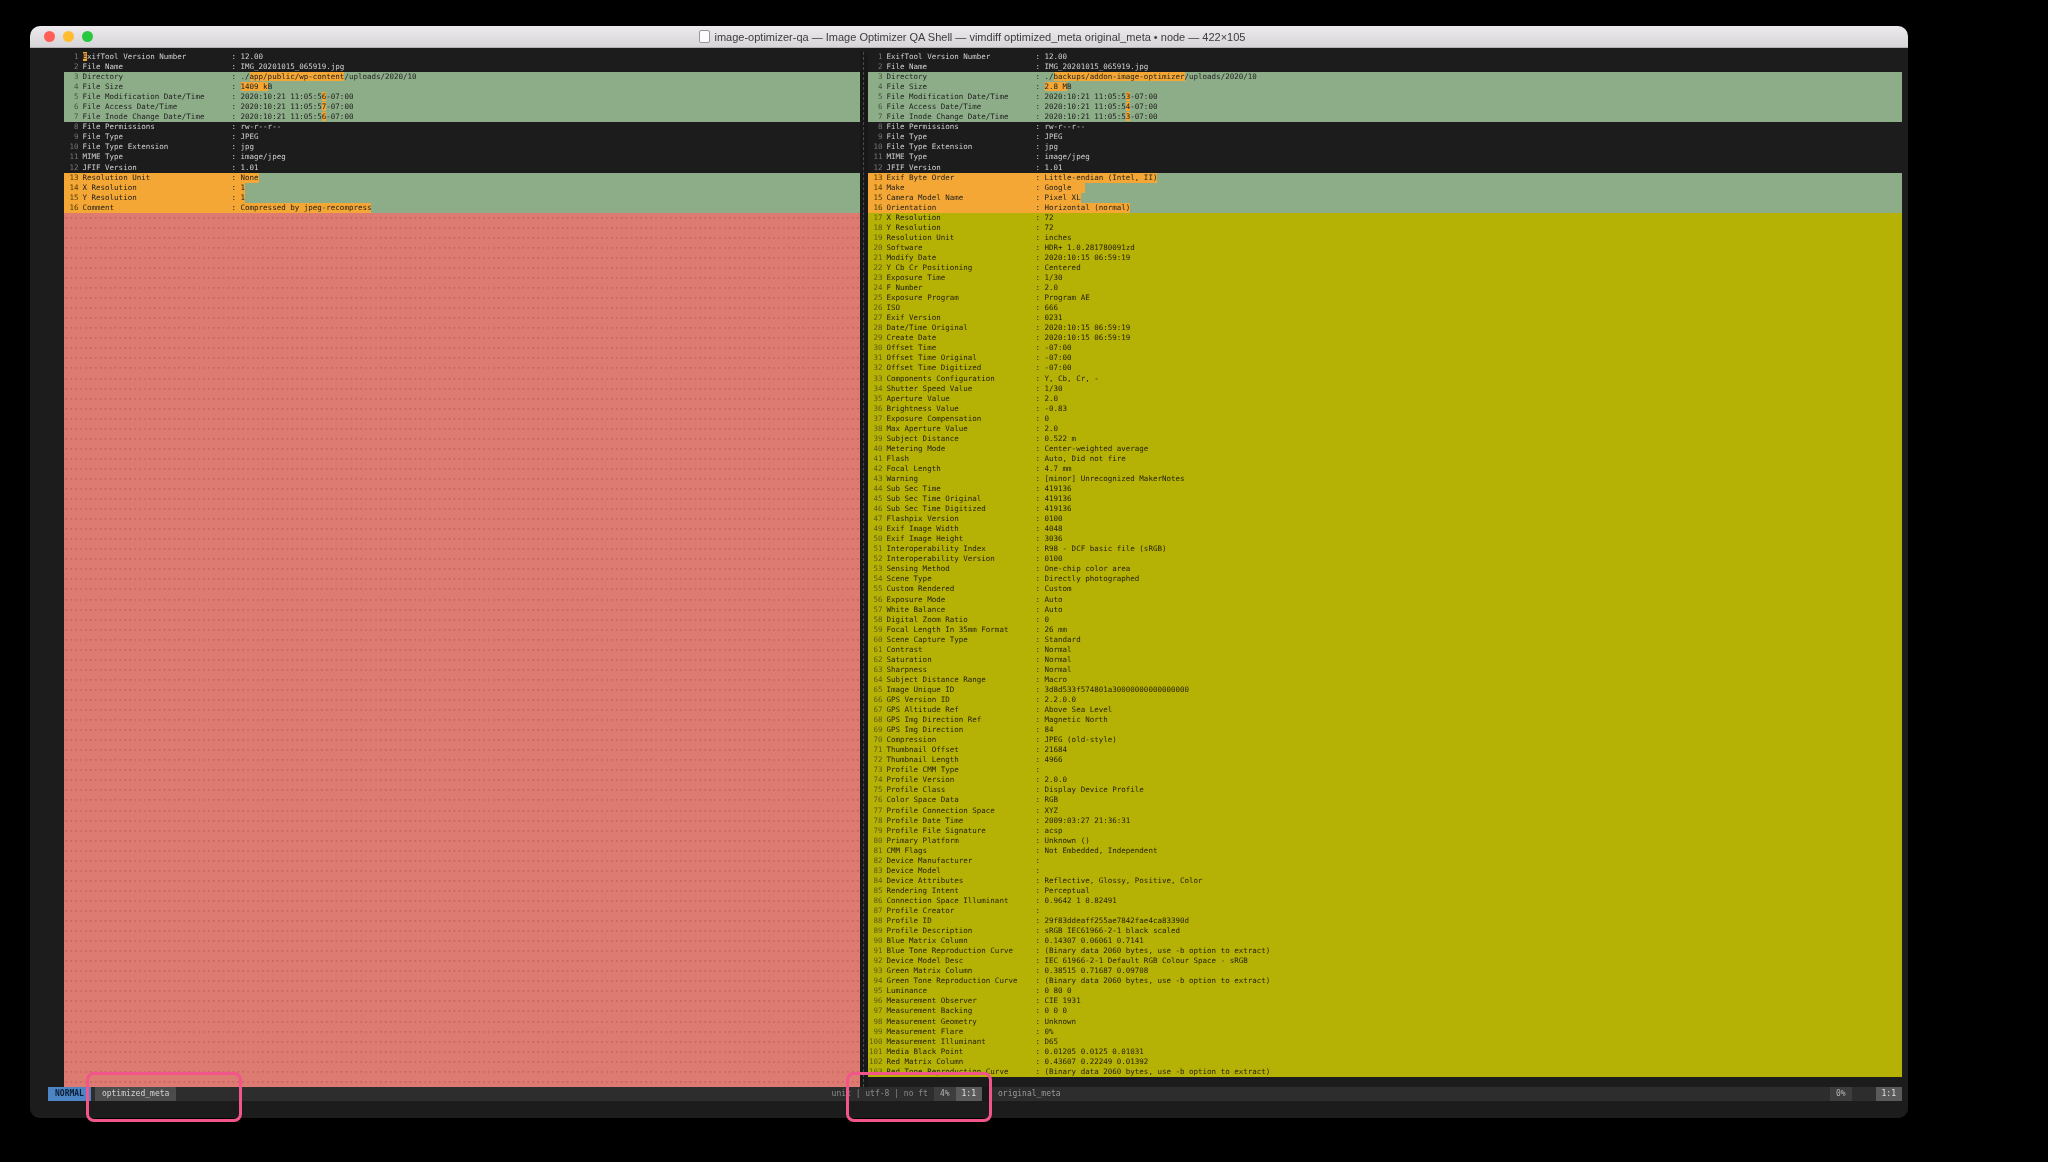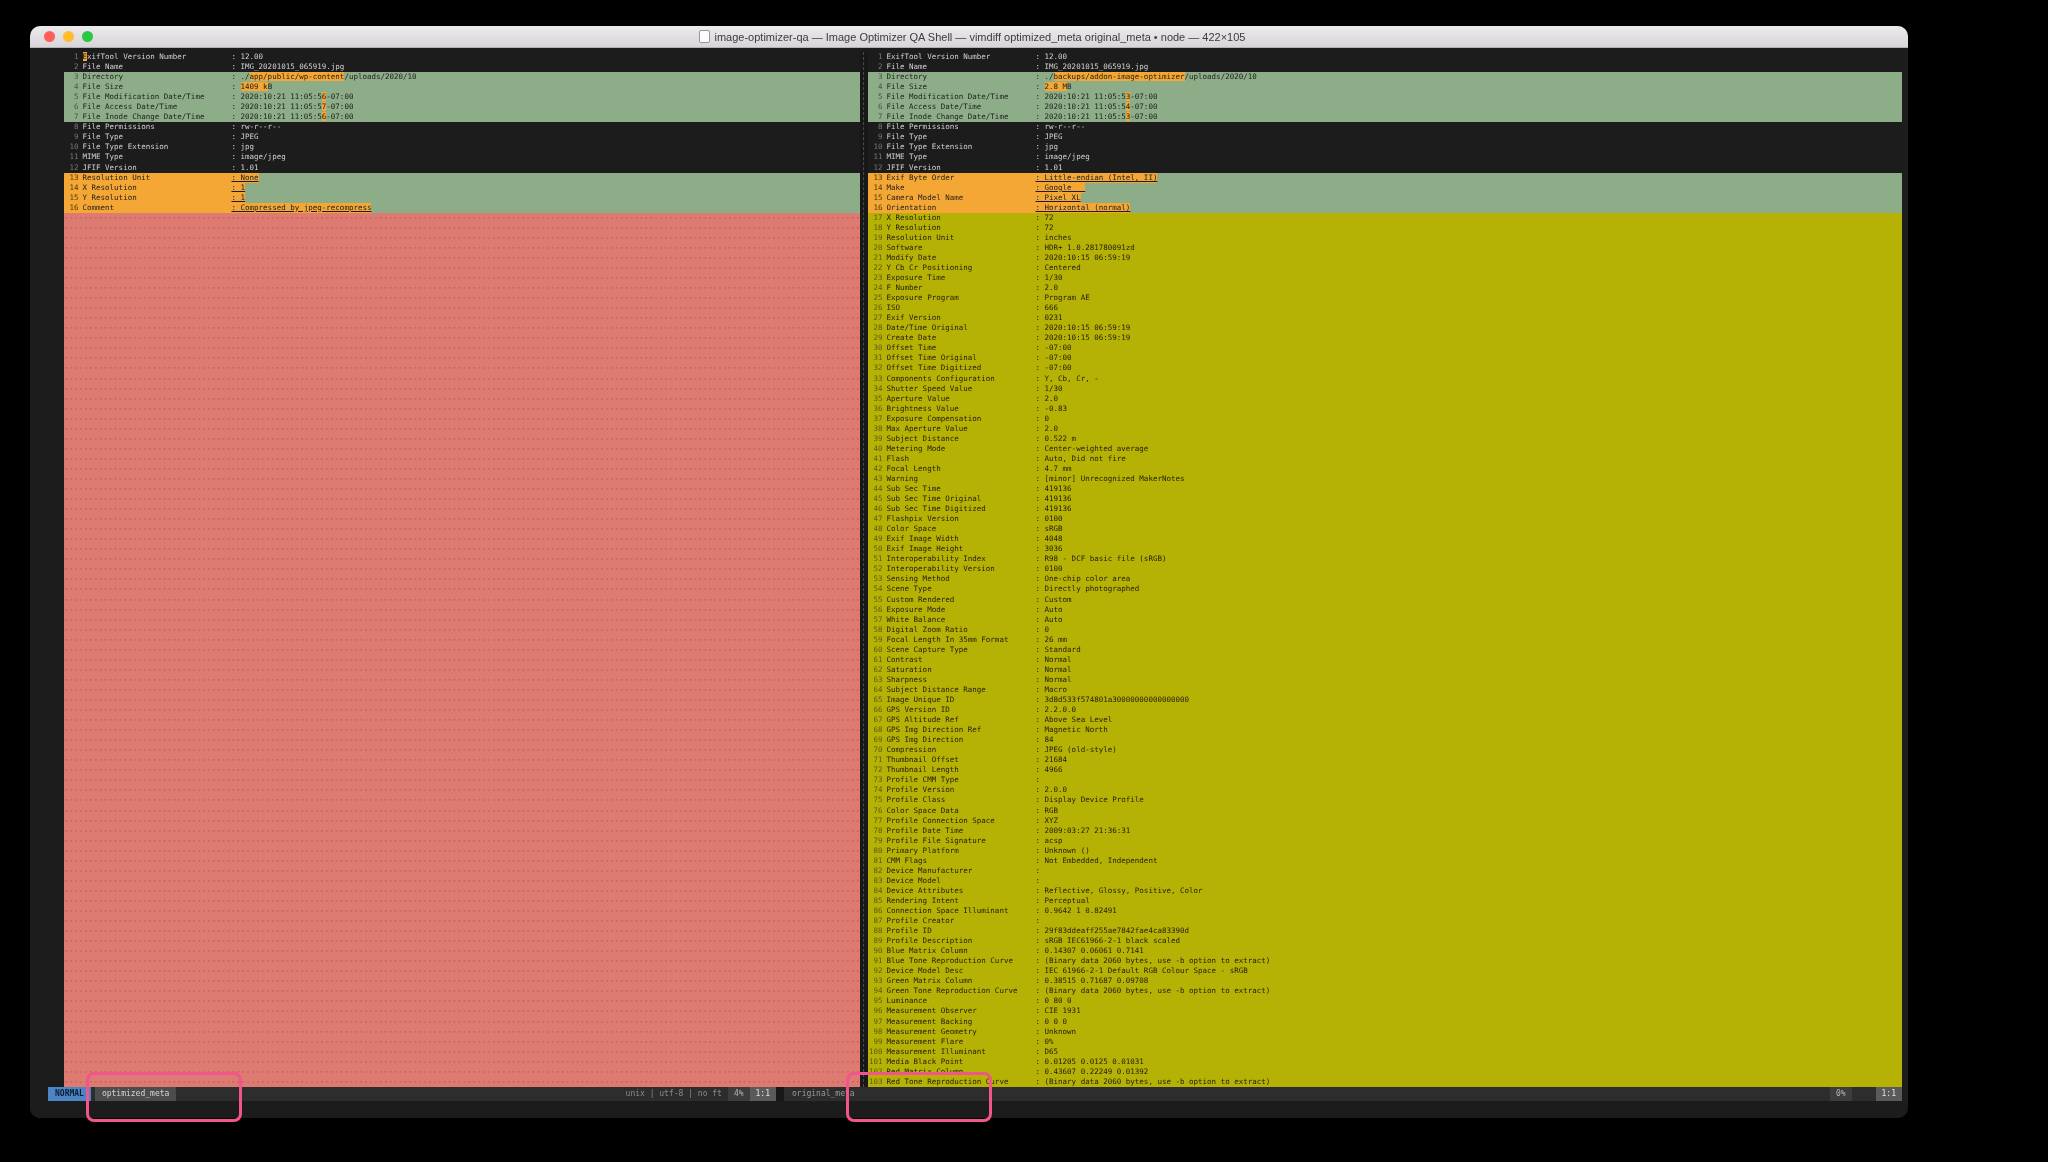--- a/index.html
+++ b/index.html
@@ -21,30 +21,30 @@
   .gap:after{content:"";position:absolute;left:3px;top:0;bottom:0;border-left:1px dashed #4a4a4a;}
   .pane-right{flex:1;}
   .row{height:10.05px;line-height:10.2px;font-size:7.5px;white-space:pre;overflow:hidden;}
   .num{display:inline-block;width:3.2ch;text-align:right;margin-right:0.9ch;color:#767676;}
   .label{display:inline-block;width:33ch;}
   .row.same{color:#d2d2d2;}
   .row.ctx{background:var(--green);color:#1d1d1d;}
   .row.ctx .num{color:#46583f;}
   .hl{background:var(--orange);color:#1d1d1d;}
   .row.chg{background:var(--green);color:#1d1d1d;}
-  .hlwrap{background:var(--orange);display:inline-block;text-decoration:underline;}
+  .hlwrap{background:var(--orange);display:inline-block;}
   .row.chg .num{color:#4d3a05;}
   .row.add{background:var(--olive);color:#24220a;}
   .row.add .num{color:#5e5c16;}
   .row.fill{background:var(--redbg);color:var(--redfg);letter-spacing:0.4px;}
   .cursor{background:var(--orange);color:#141414;}
   .statusrow{display:flex;margin-top:0px;}
   .statusbar{height:14px;background:#2d2d2d;display:flex;align-items:center;
     font-size:8px;color:#9a9a9a;overflow:hidden;}
-  .sb-left{width:728px;}
+  .sb-left{width:934px;}
   .sb-gap{width:8px;background:#181818;}
   .sb-right{flex:1;gap:24px;}
   .badge{background:var(--badge);color:#0a1f33;font-weight:bold;padding:1px 7px;height:100%;
     display:flex;align-items:center;}
   .chip{background:#4c4c4c;color:#d5d5d5;padding:1px 7px;margin-left:4px;height:100%;
     display:flex;align-items:center;}
   .sb-spacer{margin-left:auto;}
   .sb-info{color:#8a8a8a;margin-right:6px;}
   .minichip{background:#3d3d3d;color:#b5b5b5;padding:1px 6px;height:100%;display:flex;align-items:center;}
   .minichip.bright{background:#5a5a5a;color:#e0e0e0;}
@@ -215,21 +215,20 @@
           <div class="row add"><span class="num">38</span><span class="label">Max Aperture Value</span><span class="val">: 2.0</span></div>
           <div class="row add"><span class="num">39</span><span class="label">Subject Distance</span><span class="val">: 0.522 m</span></div>
           <div class="row add"><span class="num">40</span><span class="label">Metering Mode</span><span class="val">: Center-weighted average</span></div>
           <div class="row add"><span class="num">41</span><span class="label">Flash</span><span class="val">: Auto, Did not fire</span></div>
           <div class="row add"><span class="num">42</span><span class="label">Focal Length</span><span class="val">: 4.7 mm</span></div>
           <div class="row add"><span class="num">43</span><span class="label">Warning</span><span class="val">: [minor] Unrecognized MakerNotes</span></div>
           <div class="row add"><span class="num">44</span><span class="label">Sub Sec Time</span><span class="val">: 419136</span></div>
           <div class="row add"><span class="num">45</span><span class="label">Sub Sec Time Original</span><span class="val">: 419136</span></div>
           <div class="row add"><span class="num">46</span><span class="label">Sub Sec Time Digitized</span><span class="val">: 419136</span></div>
           <div class="row add"><span class="num">47</span><span class="label">Flashpix Version</span><span class="val">: 0100</span></div>
-          <div class="row add"><span class="num">48</span><span class="label">Color Space</span><span class="val">: sRGB</span></div>
           <div class="row add"><span class="num">49</span><span class="label">Exif Image Width</span><span class="val">: 4048</span></div>
           <div class="row add"><span class="num">50</span><span class="label">Exif Image Height</span><span class="val">: 3036</span></div>
           <div class="row add"><span class="num">51</span><span class="label">Interoperability Index</span><span class="val">: R98 - DCF basic file (sRGB)</span></div>
           <div class="row add"><span class="num">52</span><span class="label">Interoperability Version</span><span class="val">: 0100</span></div>
           <div class="row add"><span class="num">53</span><span class="label">Sensing Method</span><span class="val">: One-chip color area</span></div>
           <div class="row add"><span class="num">54</span><span class="label">Scene Type</span><span class="val">: Directly photographed</span></div>
           <div class="row add"><span class="num">55</span><span class="label">Custom Rendered</span><span class="val">: Custom</span></div>
           <div class="row add"><span class="num">56</span><span class="label">Exposure Mode</span><span class="val">: Auto</span></div>
           <div class="row add"><span class="num">57</span><span class="label">White Balance</span><span class="val">: Auto</span></div>
           <div class="row add"><span class="num">58</span><span class="label">Digital Zoom Ratio</span><span class="val">: 0</span></div>

